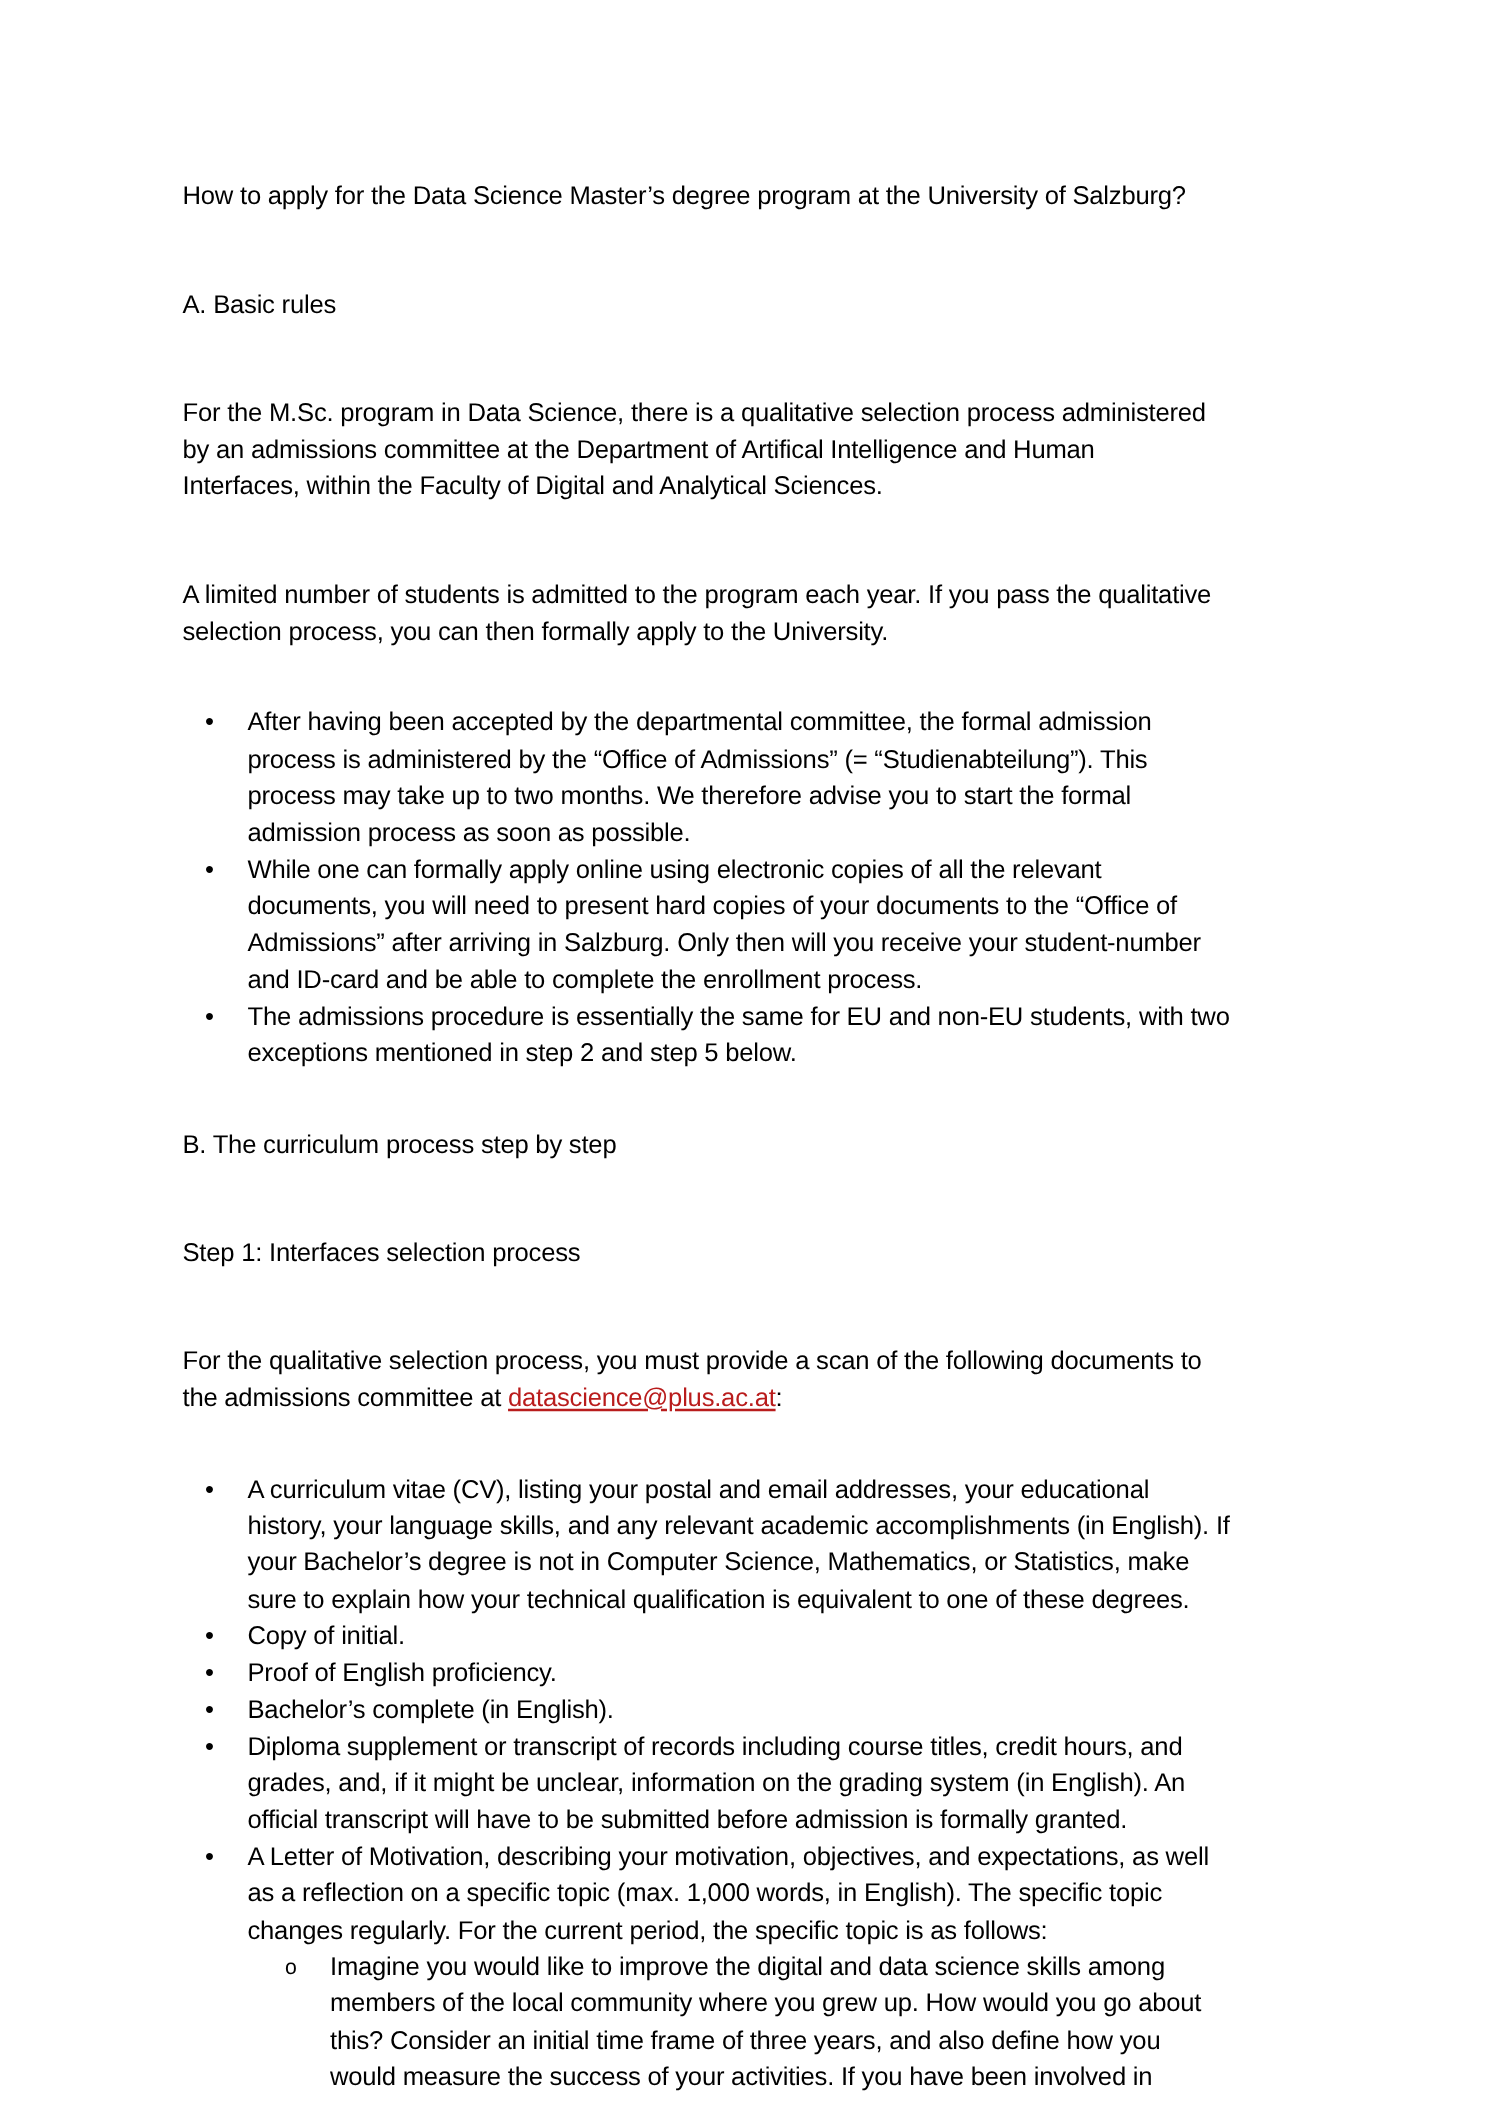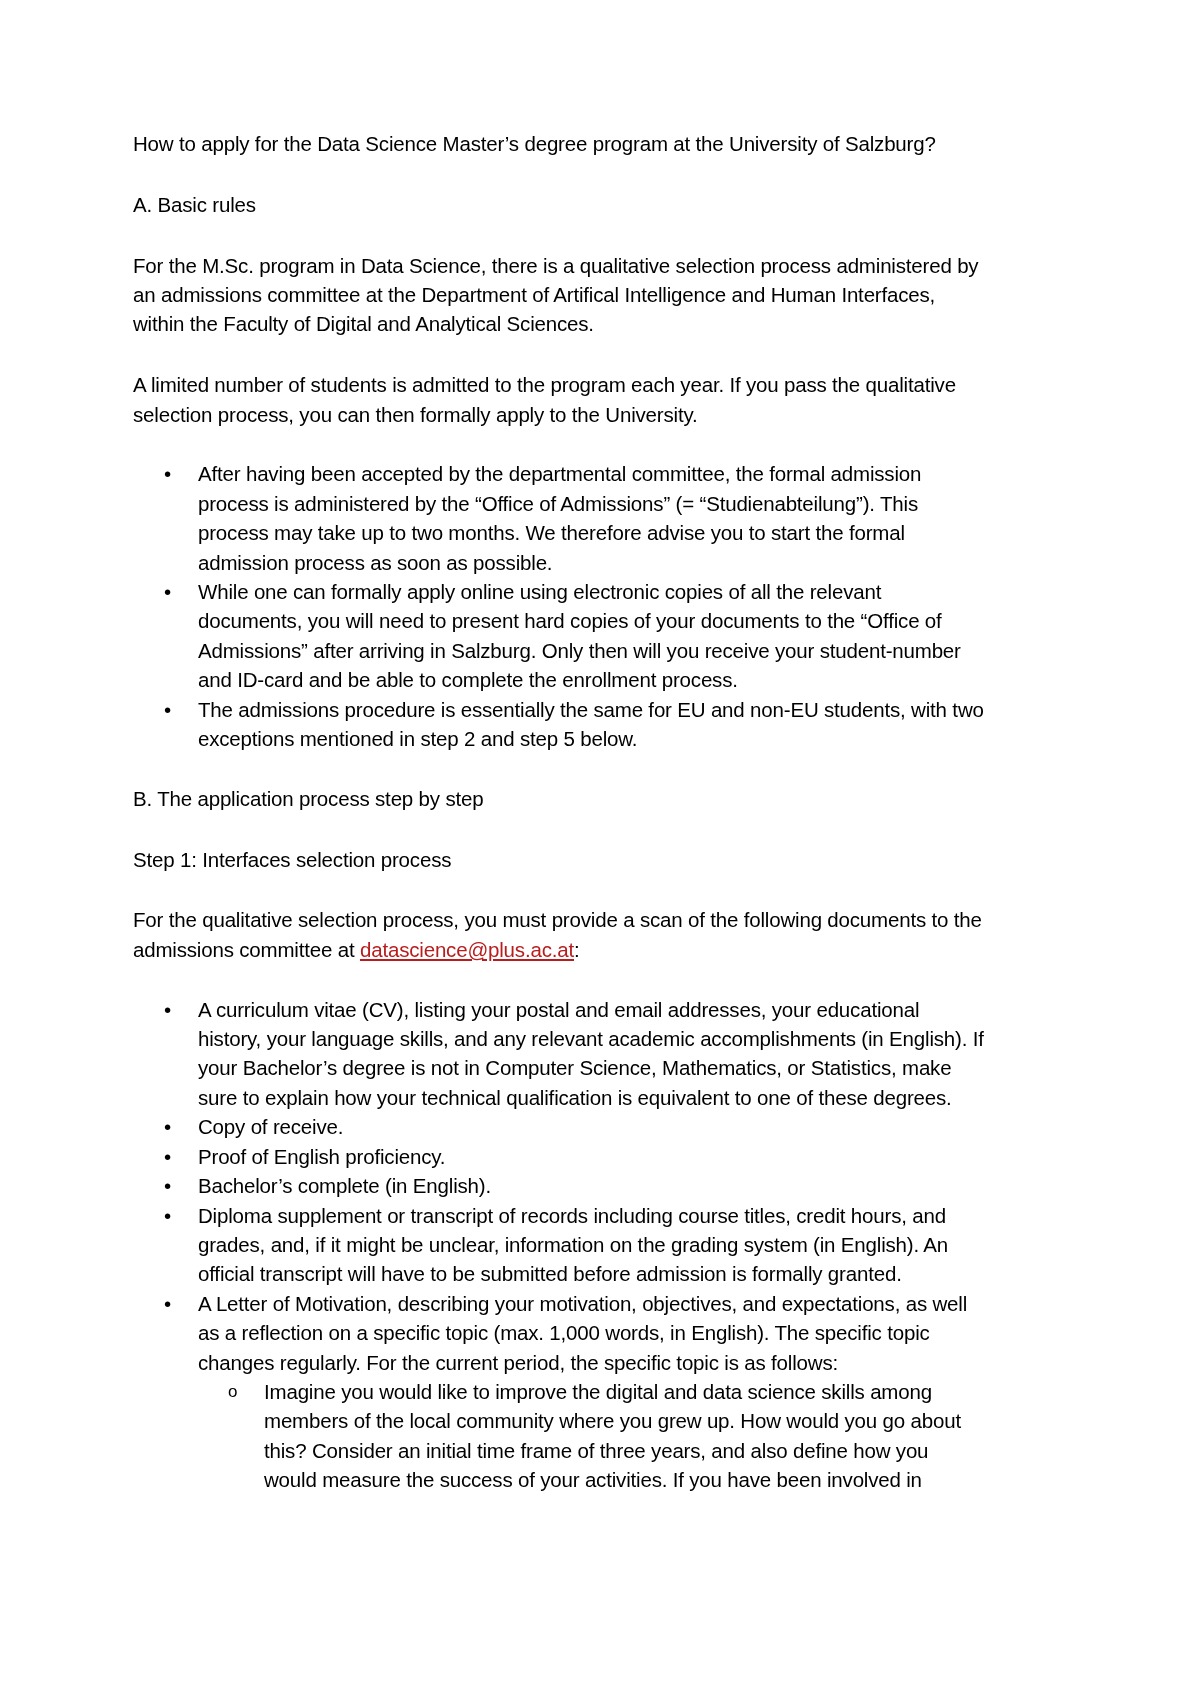--- a/index.html
+++ b/index.html
@@ -27,21 +27,21 @@
     font-size: 20.5px;
     line-height: 29.4px;
     font-stretch: condensed;
     letter-spacing: -0.18px;
     -webkit-font-smoothing: none;
   }
   .doc p,
   .doc h1,
   .doc h2,
   .doc h3 {
-    margin: 1px;
+    margin: 14px;
     font-weight: normal;
     font-size: inherit;
     line-height: inherit;
   }
   .heading {
     font-weight: bold;
   }
   .gap {
     height: 29.4px;
   }
@@ -120,40 +120,40 @@
         <span class="txt">While one can formally apply online using electronic copies of all the relevant documents, you will need to present hard copies of your documents to the “Office of Admissions” after arriving in Salzburg. Only then will you receive your student-number and ID-card and be able to complete the enrollment process.</span>
       </li>
       <li>
         <span class="marker">•</span>
         <span class="txt">The admissions procedure is essentially the same for EU and non-EU students, with two exceptions mentioned in step 2 and step 5 below.</span>
       </li>
     </ul>
 
     <div class="gap"></div>
 
-    <h2 class="heading">B. The application process step by step</h2>
+    <h2 class="heading">B. The curriculum process step by step</h2>
 
     <div class="gap"></div>
 
     <h3 class="heading">Step 1: Interfaces selection process</h3>
 
     <div class="gap"></div>
 
     <p><span class="txt">For the qualitative selection process, you must provide a scan of the following documents to the admissions committee at </span><a class="maillink" href="#">datascience@plus.ac.at</a><span class="txt">:</span></p>
 
     <div class="gap"></div>
 
     <ul class="bullets">
       <li>
         <span class="marker">•</span>
         <span class="txt">A curriculum vitae (CV), listing your postal and email addresses, your educational history, your language skills, and any relevant academic accomplishments (in English). If your Bachelor’s degree is not in Computer Science, Mathematics, or Statistics, make sure to explain how your technical qualification is equivalent to one of these degrees.</span>
       </li>
       <li>
         <span class="marker">•</span>
-        <span class="txt">Copy of receive.</span>
+        <span class="txt">Copy of initial.</span>
       </li>
       <li>
         <span class="marker">•</span>
         <span class="txt">Proof of English proficiency.</span>
       </li>
       <li>
         <span class="marker">•</span>
         <span class="txt">Bachelor’s complete (in English).</span>
       </li>
       <li>

